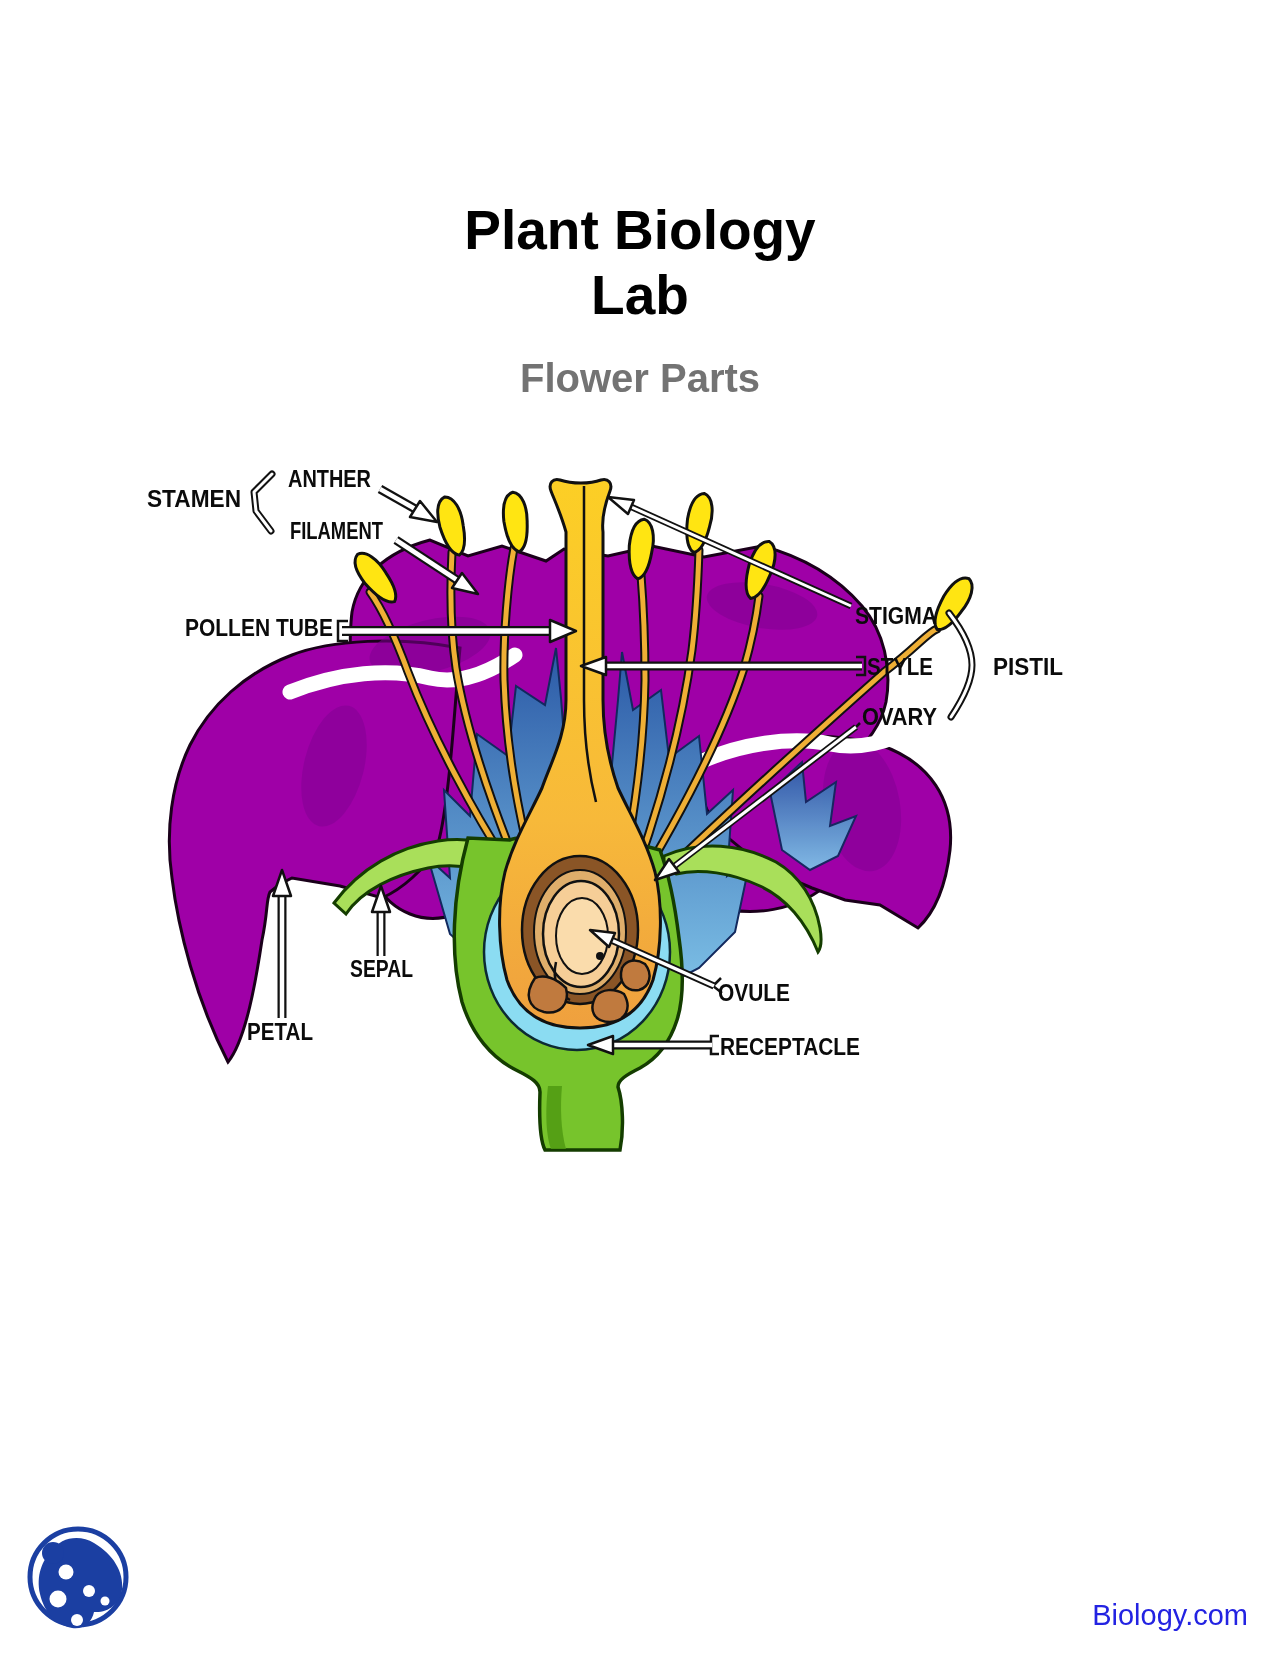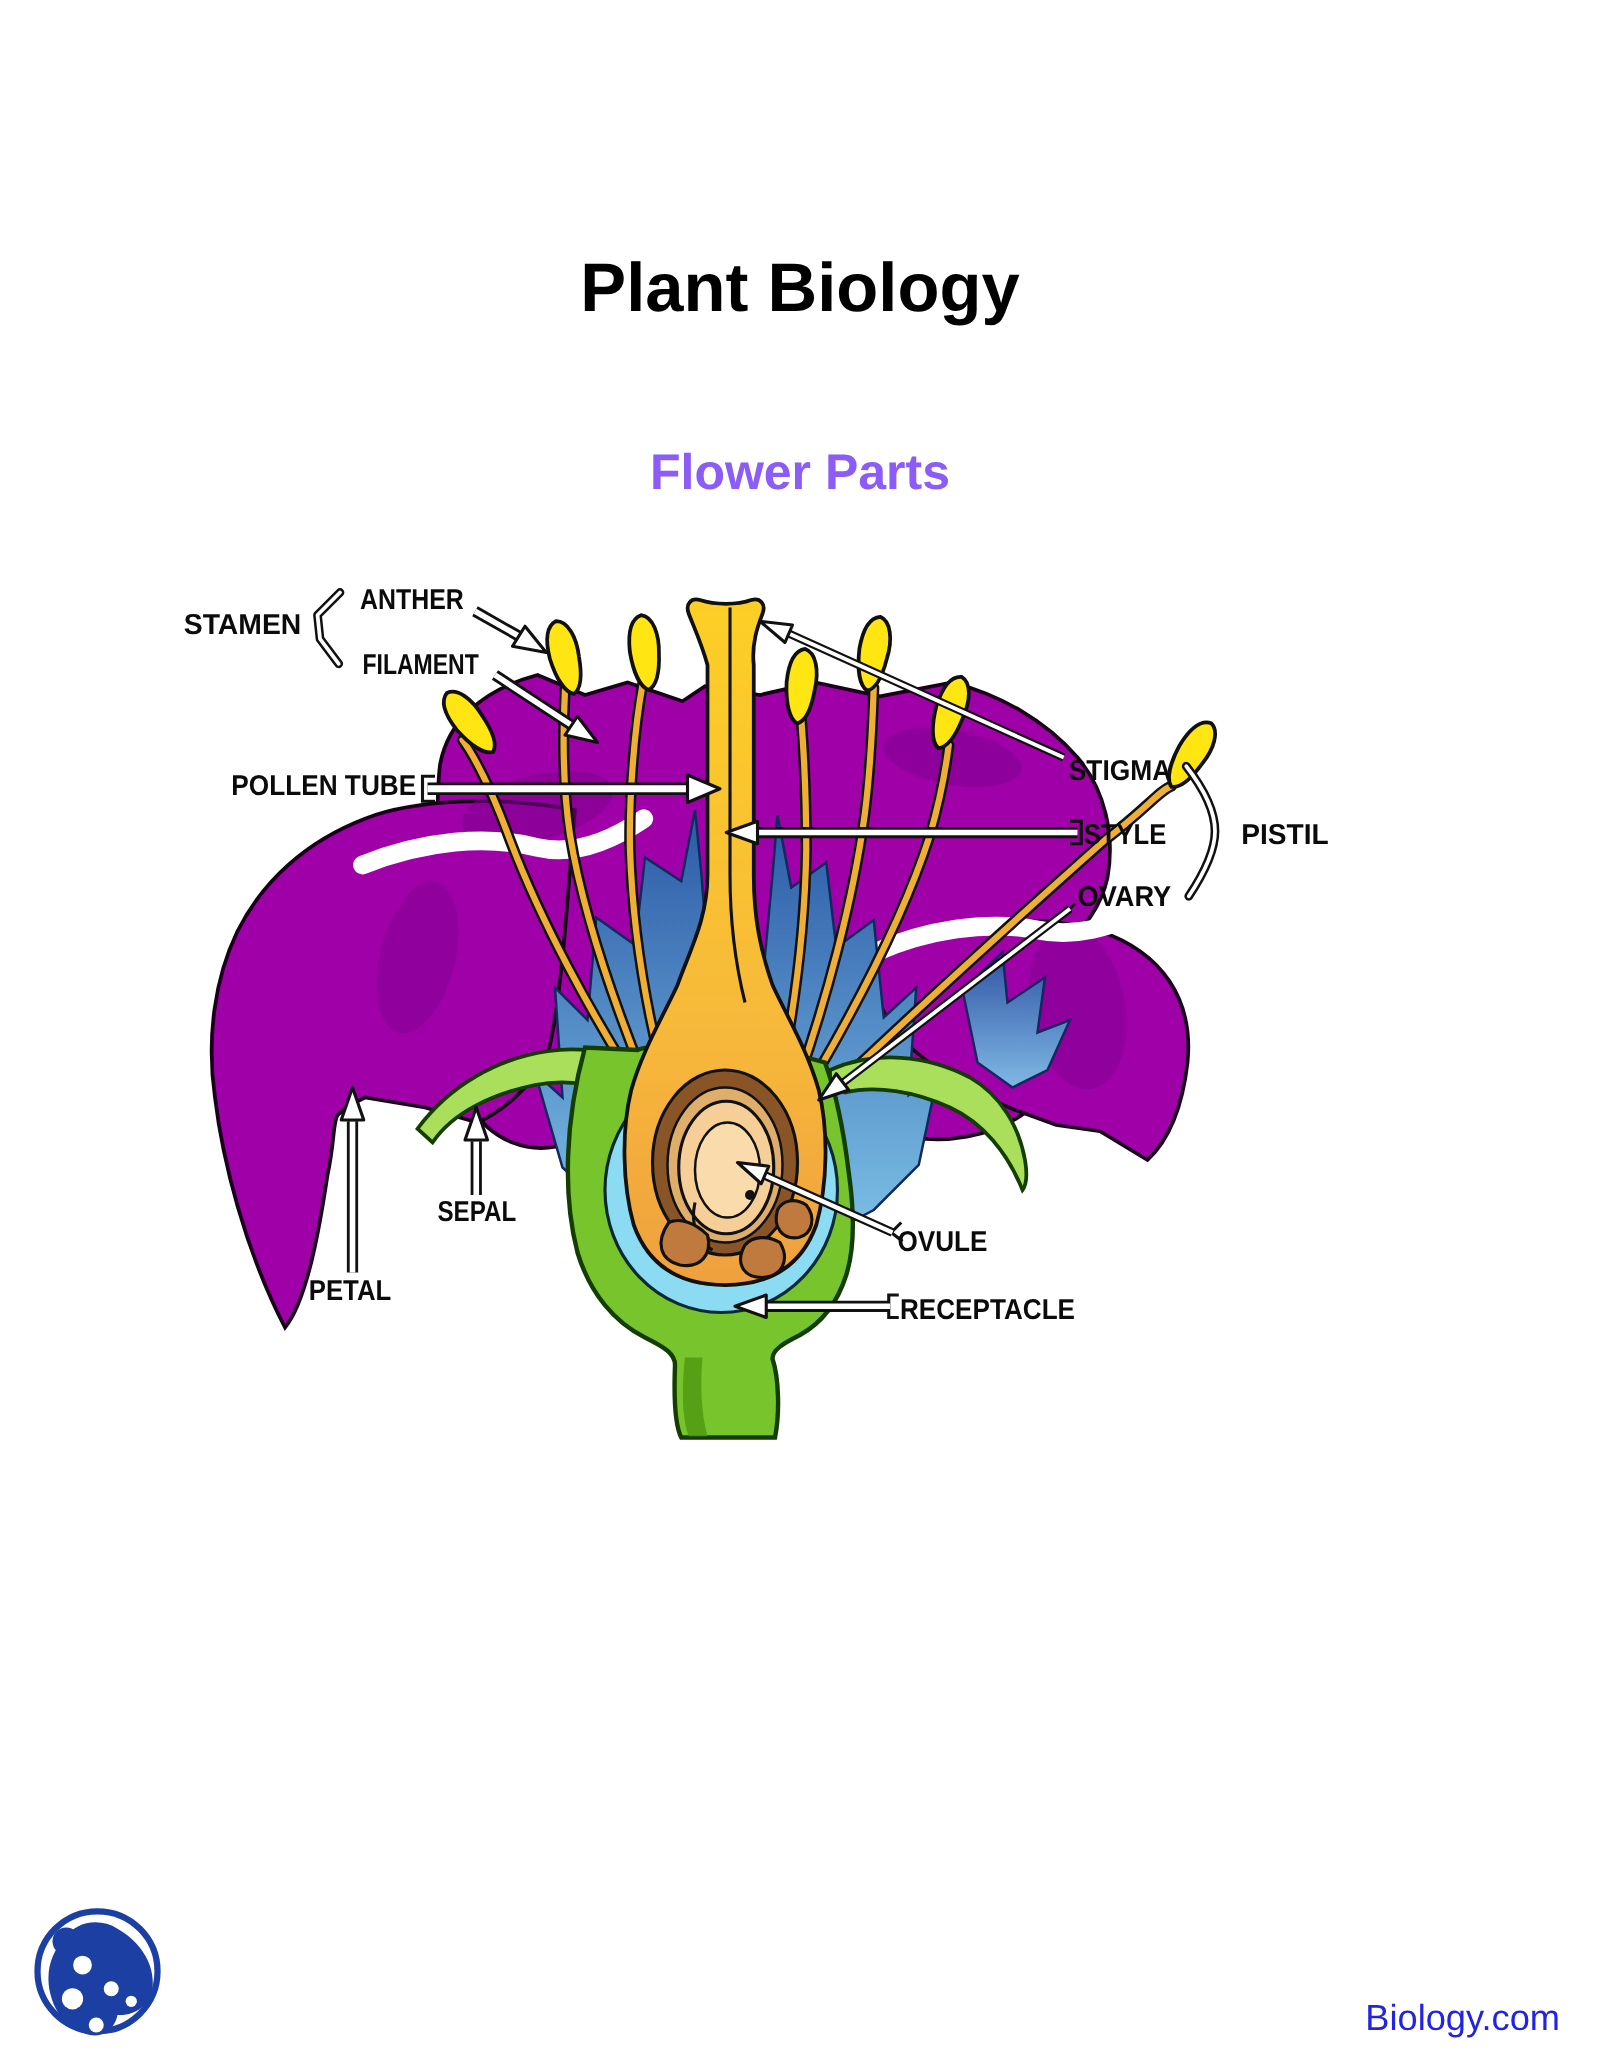--- a/index.html
+++ b/index.html
@@ -1,33 +1,34 @@
 <!DOCTYPE html>
 <html><head>
 <meta charset="utf-8">
 <style>
   html,body{margin:0;padding:0;background:#e8e8e8;}
   .page{position:relative;width:1280px;height:1656px;background:#ffffff;overflow:hidden;
         font-family:"Liberation Sans", sans-serif;margin:0 auto;}
   .title-block{position:absolute;top:198px;left:0;width:100%;text-align:center;
                font-weight:bold;color:#000;font-size:55px;line-height:65px;letter-spacing:0px;}
   .subtitle{position:absolute;top:356px;left:0;width:100%;text-align:center;
-            font-weight:bold;color:#8b5cf6;font-size:40px;}
+            font-weight:bold;color:#737373;font-size:40px;}
   .watermark{position:absolute;top:1599px;left:0;width:1248px;text-align:right;
              font-size:29px;color:#2323E2;text-decoration:none;cursor:pointer;}
   svg.diagram{position:absolute;left:0;top:0;width:1280px;height:1656px;}
   svg text.lbl{font-family:"Liberation Sans", sans-serif;font-weight:bold;font-size:23px;fill:#0b0b0b;}
 </style>
 </head>
 <body>
 
 <div class="page">
 
   <div class="title-block">
     <div>Plant Biology</div>
+    <div>Lab</div>
   </div>
   <div class="subtitle">Flower Parts</div>
 
   <svg class="diagram" viewBox="0 0 1280 1656">
     <defs>
       <linearGradient id="bluegrad" x1="0" y1="0" x2="0" y2="1">
         <stop offset="0" stop-color="#2B59A6"></stop>
           <stop offset="1" stop-color="#7FC3E8"></stop>
       </linearGradient>
       <linearGradient id="pistilgrad" x1="0" y1="0" x2="0" y2="1">

